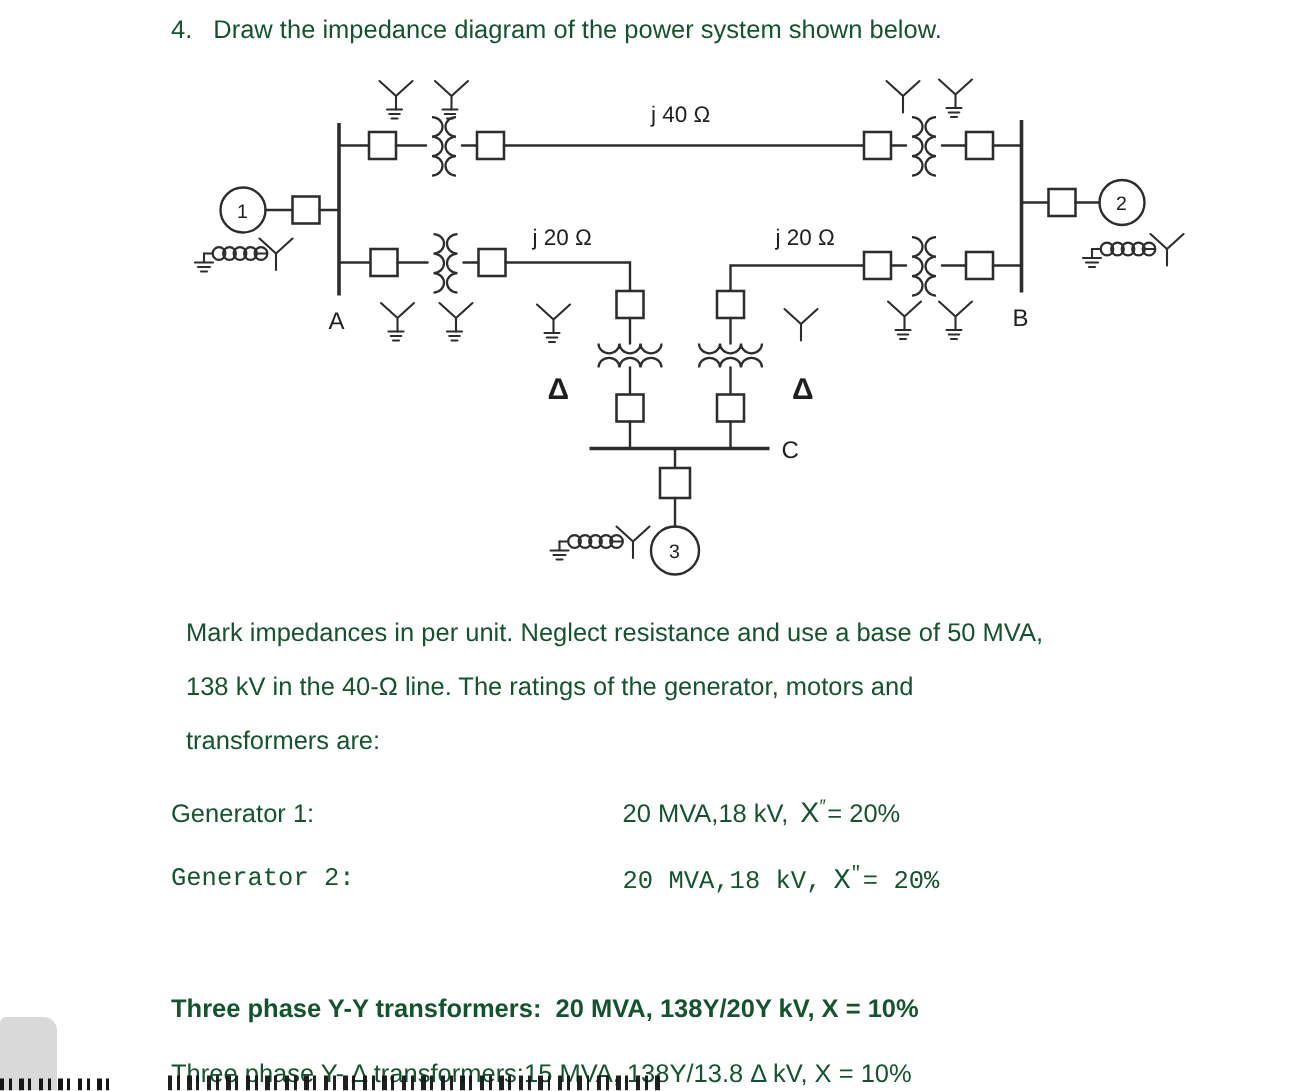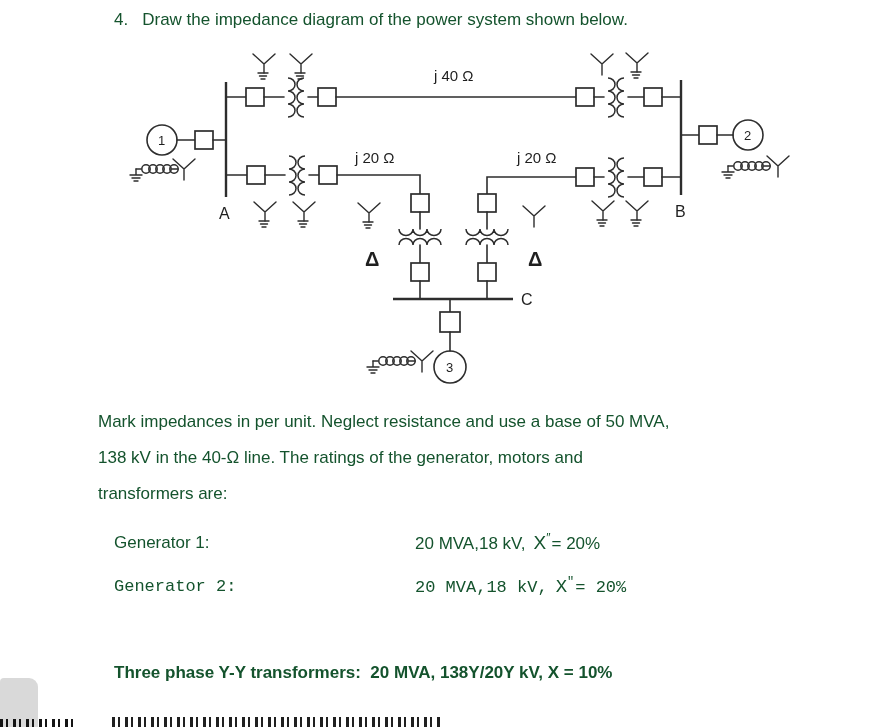--- a/index.html
+++ b/index.html
@@ -20,21 +20,21 @@
   .bus{stroke:#2d2d2d;stroke-width:2.4;fill:none;stroke-linecap:butt;}
   .box{stroke:#2d2d2d;stroke-width:1.7;fill:#ffffff;}
   .coil{stroke:#2d2d2d;stroke-width:1.5;fill:none;}
   .sym{stroke:#2d2d2d;stroke-width:1.4;fill:none;stroke-linecap:round;}
   .lbl{font-family:"Liberation Sans","DejaVu Sans",sans-serif;fill:#1f1f1f;}
   .lbl-bus{font-size:16px;}
   .lbl-line{font-size:15px;}
   .lbl-num{font-size:13px;}
   .lbl-delta{font-size:20px;font-weight:600;}
 
-  .para-line{left:98px;}
+  .para-line{left:124px;}
   #para-1{top:411px;}
   #para-2{top:447px;}
   #para-3{top:483px;}
 
   .trow{left:114px;width:740px;height:22px;}
   #row-gen1{top:532px;}
   #row-gen2{top:576px;font-family:Liberation Mono, monospace;}
   #row-mot3{top:619px;}
   #row-yy{top:662px;font-weight:bold;}
   #row-yd{top:705px;}
@@ -263,18 +263,19 @@
       <span>20 MVA,18 kV,</span><span class="xsym">X</span><span class="xsup">″</span><span class="xeq">= 20%</span>
     </span>
   </div>
   <div id="row-gen2" class="abs t17 trow">
     <span>Generator 2:</span>
     <span class="tvalue">
       <span>20 MVA,18 kV,</span><span class="xsym">X</span><span class="xsup">″</span><span class="xeq">= 20%</span>
     </span>
   </div>
   <div id="row-yy" class="abs t17 trow pre">Three phase Y-Y transformers:  20 MVA, 138Y/20Y kV, X = 10%</div>
+  <div id="row-yd" class="abs t17 trow pre">Three phase Y- Δ transformers:15 MVA, 138Y/13.8 Δ kV, X = 10%</div>
 
   <div id="corner-tab" class="abs"></div>
   <div id="frag-left" class="abs clip-frag"></div>
   <div id="frag-right" class="abs clip-frag"></div>
 
 </div>
 
 </body></html>

